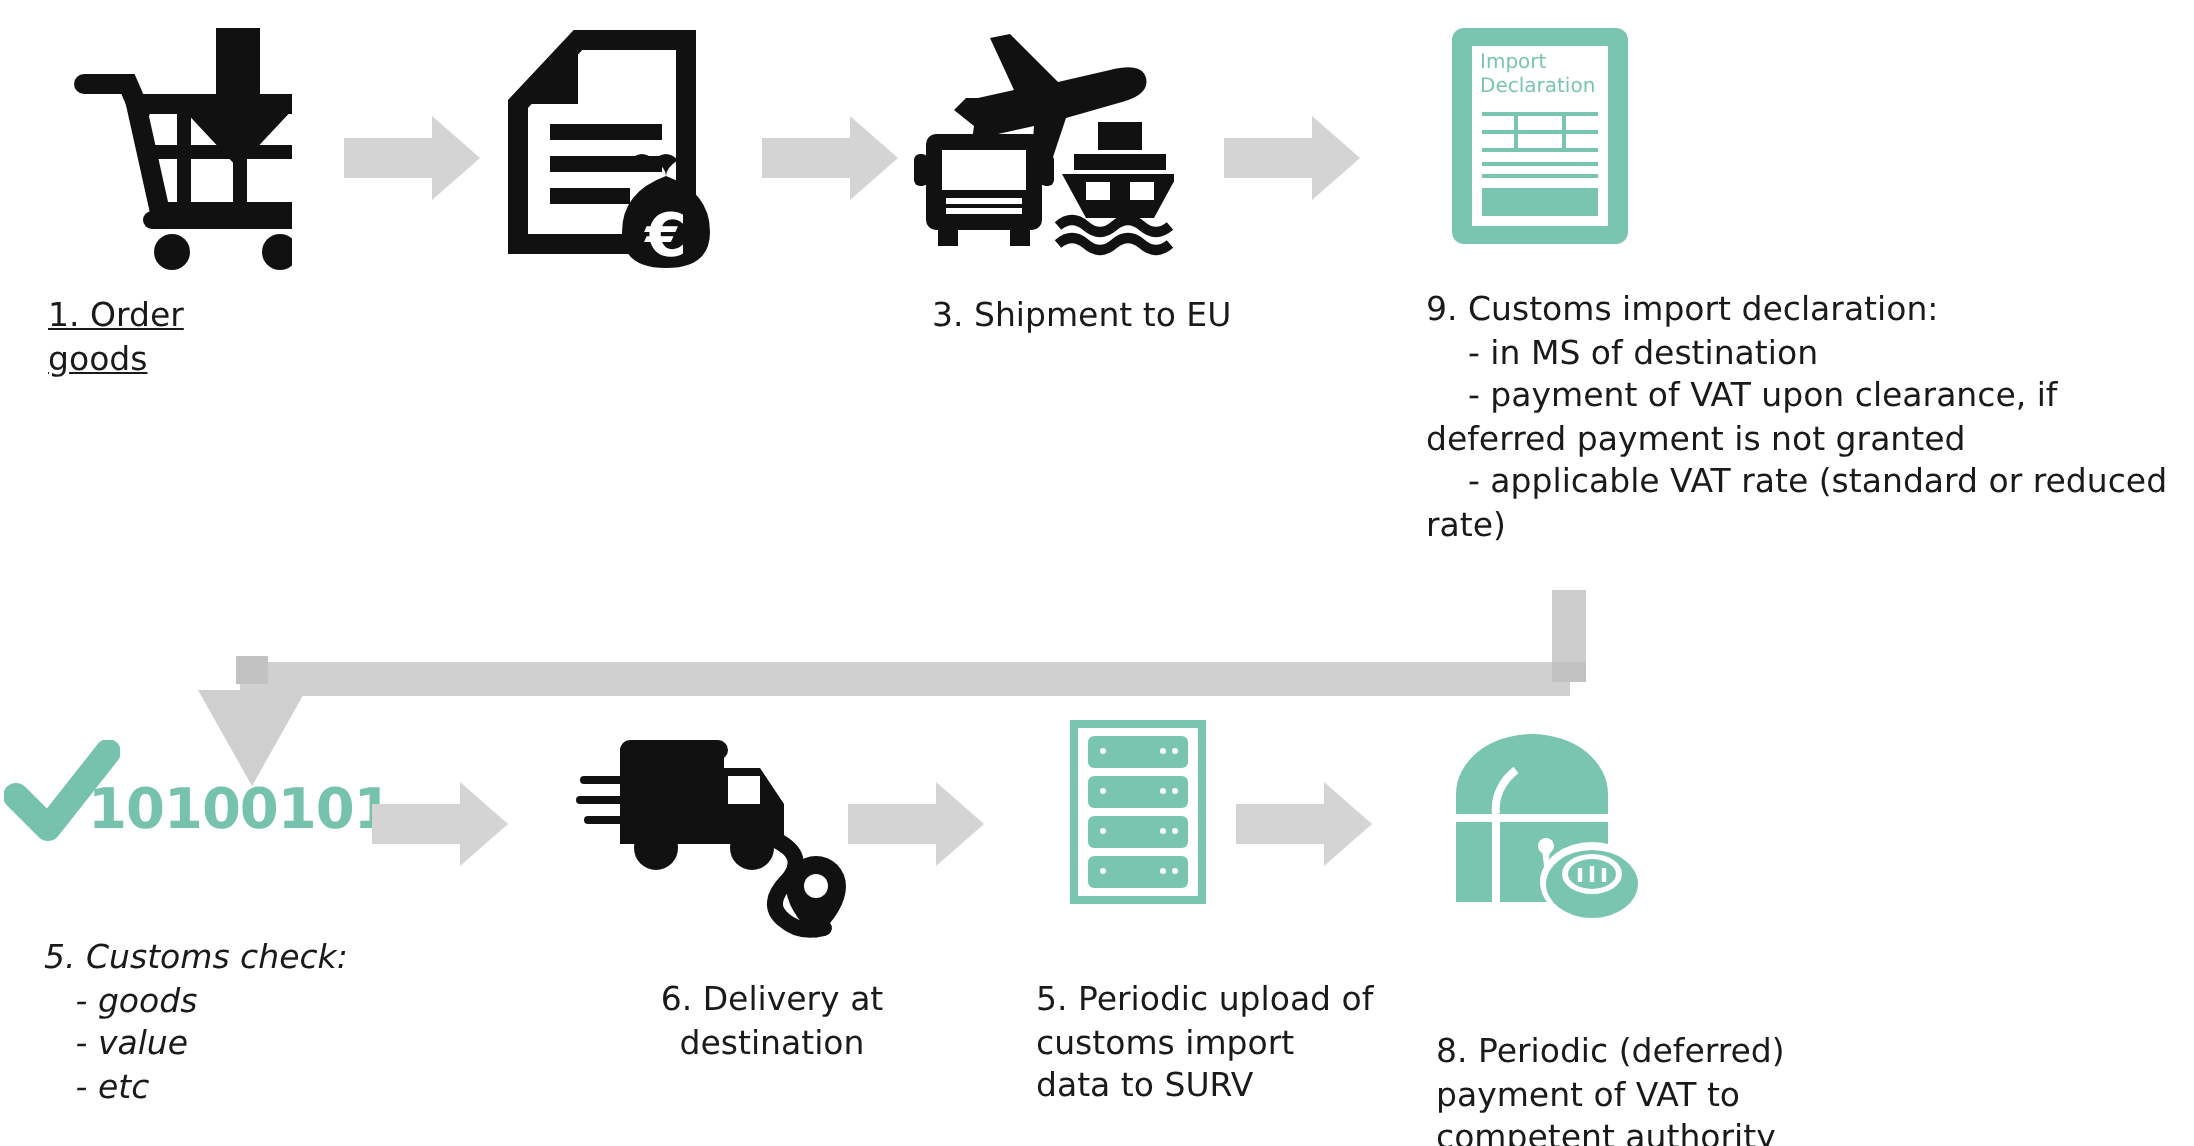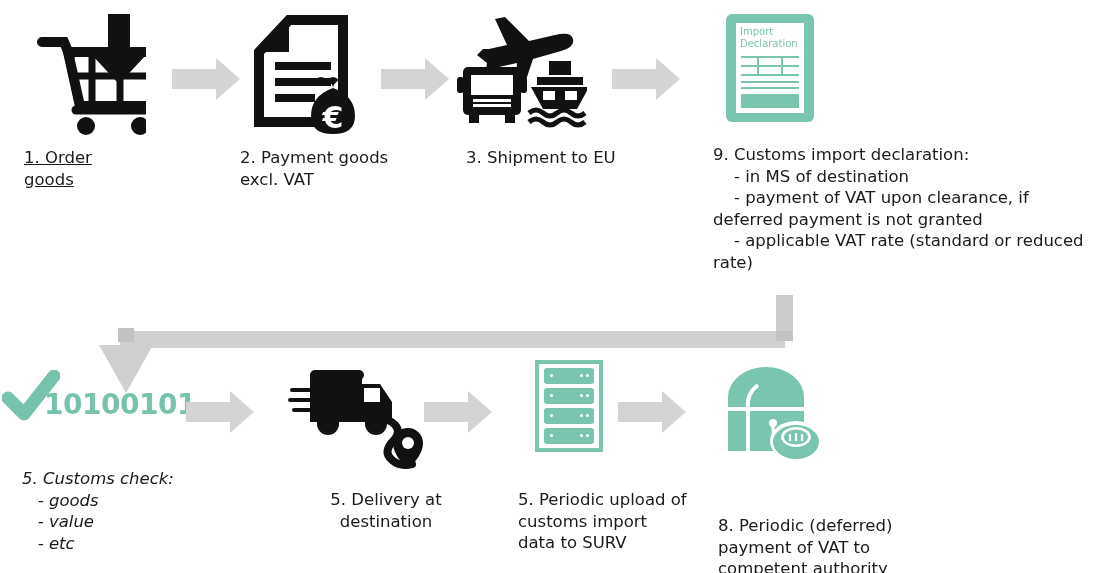--- a/index.html
+++ b/index.html
@@ -204,22 +204,20 @@
     <div class="decl-line" style="left:31px; top:42px; width:2px; height:20px;"></div>
     <div class="decl-line" style="left:55px; top:42px; width:2px; height:20px;"></div>
     <div class="decl-line" style="left:15px; top:67px; width:58px; height:2px;"></div>
     <div class="decl-line" style="left:15px; top:73px; width:58px; height:2px;"></div>
     <div class="decl-block" style="left:15px; top:80px; width:58px; height:14px;"></div>
   </div>
 
   <div class="step-label left" style="left:24px; top:147px; width:170px;text-decoration:underline;">1. Order
 goods</div>
 
-  <div class="step-label left" style="left:240px; top:147px; width:200px; text-indent:0;">2. Payment goods
-excl. VAT</div>
 
   <div class="step-label left" style="left:466px; top:147px; width:220px;">3. Shipment to EU</div>
 
   <div class="step-label left" style="left:713px; top:144px; width:382px;">9. Customs import declaration:
     - in MS of destination
     - payment of VAT upon clearance, if deferred payment is not granted
     - applicable VAT rate (standard or reduced rate)</div>
 
   <div>
     <div class="conn-bar" style="left:120px; top:331px; width:665px; height:17px;"></div>
@@ -314,21 +312,21 @@
       <ellipse cx="78" cy="74" rx="12" ry="7.5" fill="#7ac5b0"></ellipse>
       <path d="M72 71 v7 M78 70 v8 M84 71 v7" stroke="#ffffff" stroke-width="2.2"></path>
     </svg>
   </div>
 
   <div class="step-label left" style="left:22px; top:468px; width:220px;font-style:italic;">5. Customs check:
    - goods
    - value
    - etc</div>
 
-  <div class="step-label left" style="left:286px; top:489px; width:200px; text-align:center;">5. Delivery at
+  <div class="step-label left" style="left:286px; top:489px; width:200px; text-align:center;">6. Delivery at
 destination</div>
 
   <div class="step-label left" style="left:518px; top:489px; width:200px;">5. Periodic upload of
 customs import
 data to SURV</div>
 
   <div class="step-label left" style="left:718px; top:489px; width:230px;margin-top:26px;">8. Periodic (deferred)
 payment of VAT to
 competent authority</div>
 

